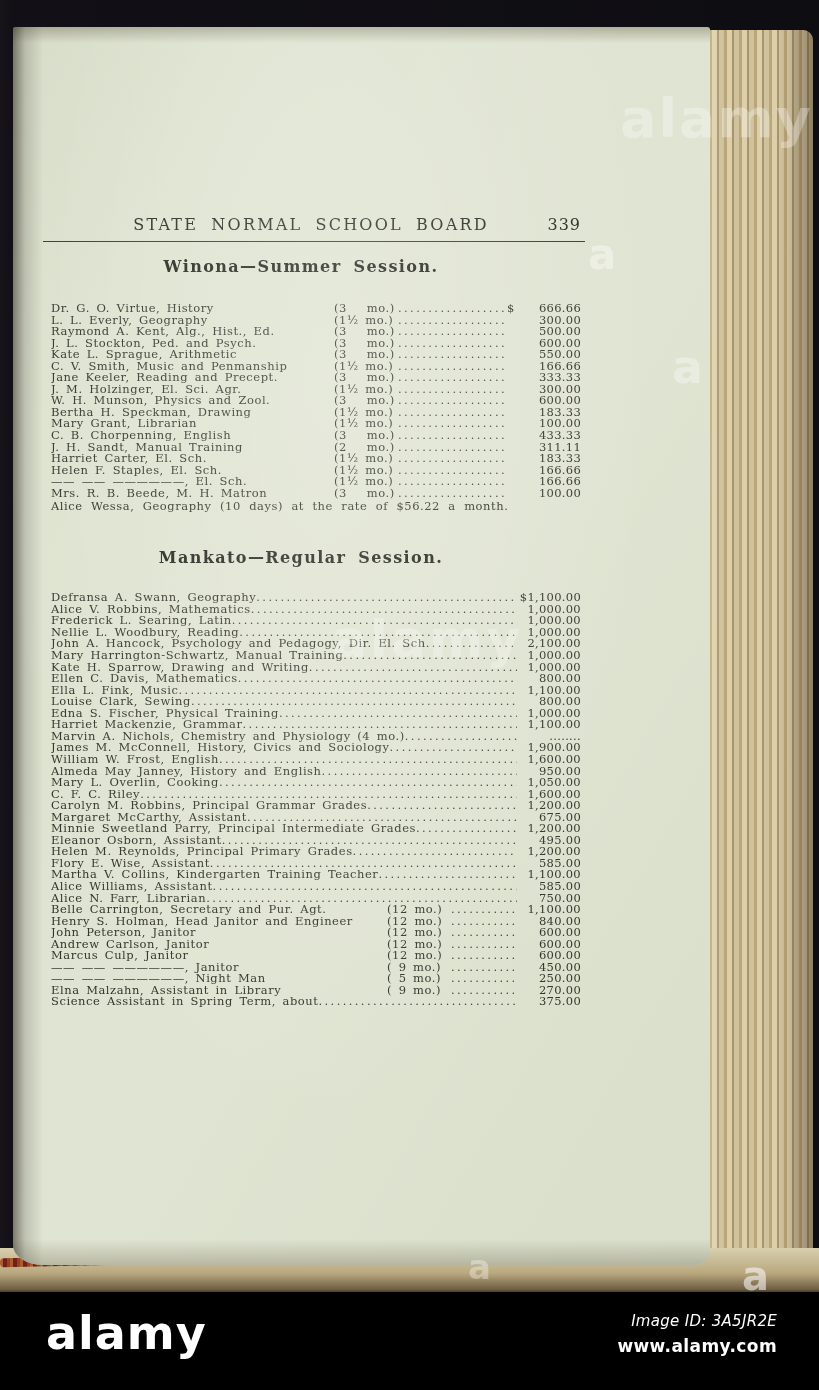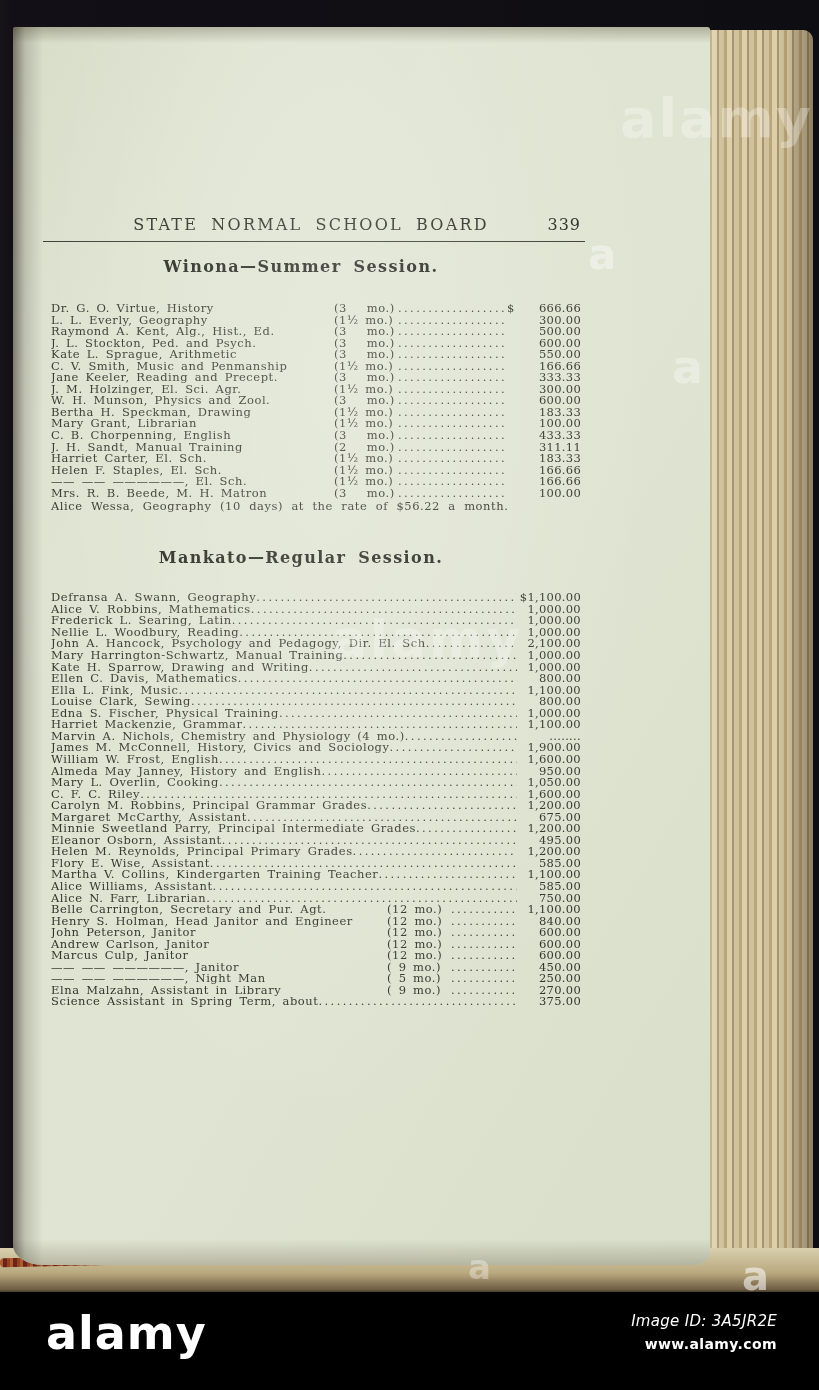--- a/index.html
+++ b/index.html
@@ -56,21 +56,21 @@
   .wm-center{left:332px;top:613px;font-size:52px;opacity:.27;letter-spacing:3px;filter:blur(.4px);}
   .wm-a2{left:672px;top:344px;font-size:46px;opacity:.33;}
   .wm-a3{left:468px;top:1250px;font-size:34px;opacity:.35;}
   .wm-a4{left:742px;top:1256px;font-size:40px;opacity:.55;}
   
   .footer{position:absolute;left:0;top:1292px;width:819px;height:98px;background:#000;
       font-family:"DejaVu Sans",sans-serif;color:#fff;}
   .footer .brand{position:absolute;left:46px;top:14px;font-size:46px;font-weight:bold;letter-spacing:1px;}
   .footer .meta{position:absolute;right:42px;top:20px;text-align:right;}
   .footer .image-id{font-size:15px;font-weight:normal;letter-spacing:.3px;font-style:italic;}
-  .footer .url{font-size:14px;font-weight:bold;margin-top:6px;letter-spacing:.4px;}
+  .footer .url{font-size:17px;font-weight:bold;margin-top:6px;letter-spacing:.4px;}
 </style>
 </head>
 <body>
 
 <div class="photo">
 
   <div class="page-stack"></div>
   <div class="bottom-edge"></div>
   <div class="stitching"></div>
 

